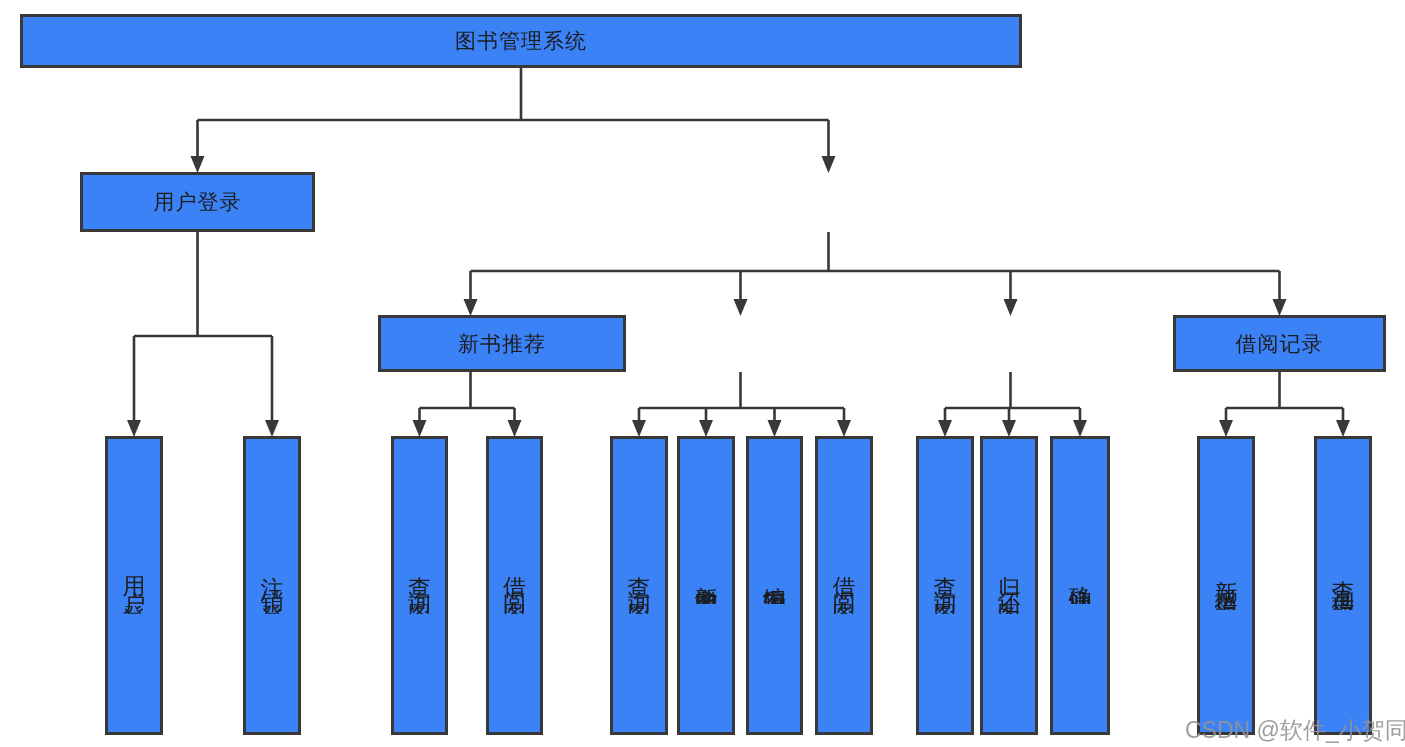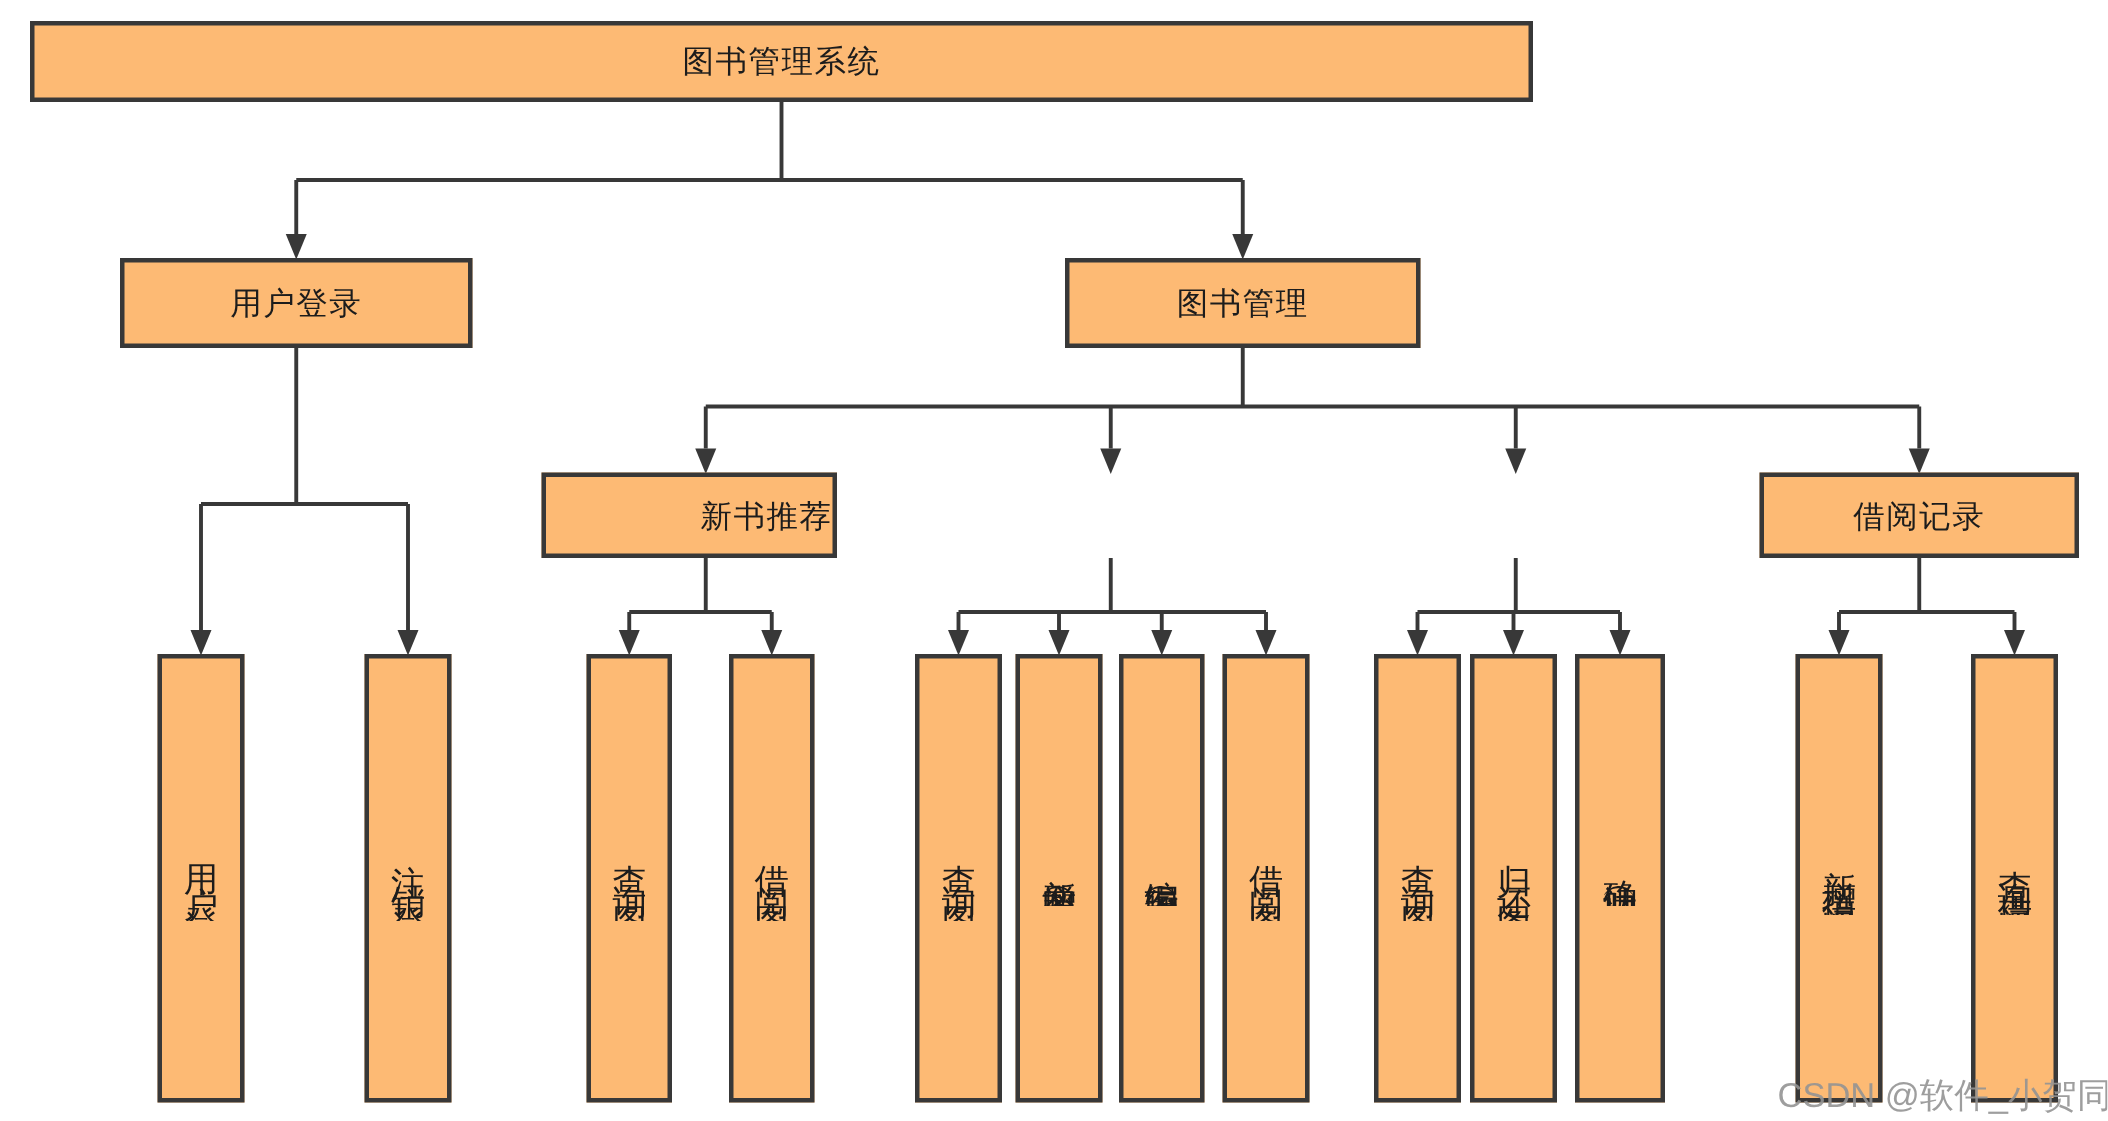--- a/index.html
+++ b/index.html
@@ -17,21 +17,21 @@
   }
   #connectors {
     position: absolute;
     left: 0; top: 0;
     width: 1405px;
     height: 747px;
   }
   .node {
     position: absolute;
     box-sizing: border-box;
-    background: #fdba74;
+    background: #3b82f6;
     border: 3px solid #383838;
     display: flex;
     align-items: center;
     justify-content: center;
     color: #1c1c1c;
   }
   .node .lbl-h {
     font-size: 21px;
     letter-spacing: 1px;
     white-space: nowrap;
@@ -114,24 +114,21 @@
       <line x1="1343" y1="408" x2="1343" y2="420" stroke="#383838" stroke-width="2.6"></line>
       <polygon points="1336,420 1350,420 1343,437" fill="#383838"></polygon>
     </svg>
   <div id="watermark">CSDN @软件_小贺同学</div>
 <div class="node" style="left: 20px; top: 14px; width: 1002px; height: 54px;">
       <span class="lbl-h">图书管理系统</span>
     </div>
     <div class="node" style="left: 80px; top: 172px; width: 235px; height: 60px;">
       <span class="lbl-h">用户登录</span>
     </div>
-    <div class="node" style="left: 710px; top: 172px; width: 237px; height: 60px;">
-      <span class="lbl-h">图书管理</span>
-    </div>
-    <div class="node" style="left: 361px; top: 315px; width: 197px; height: 57px; justify-content: flex-end;">
+    <div class="node" style="left: 378px; top: 315px; width: 248px; height: 57px;">
       <span class="lbl-h">新书推荐</span>
     </div>
     <div class="node" style="left: 1173px; top: 315px; width: 213px; height: 57px;">
       <span class="lbl-h">借阅记录</span>
     </div>
     <div class="node" style="left: 105px; top: 436px; width: 58px; height: 299px;">
       <span class="lbl-v sp-wide">用户登录</span>
     </div>
     <div class="node" style="left: 243px; top: 436px; width: 58px; height: 299px;">
       <span class="lbl-v sp-wide">注销登录</span>

